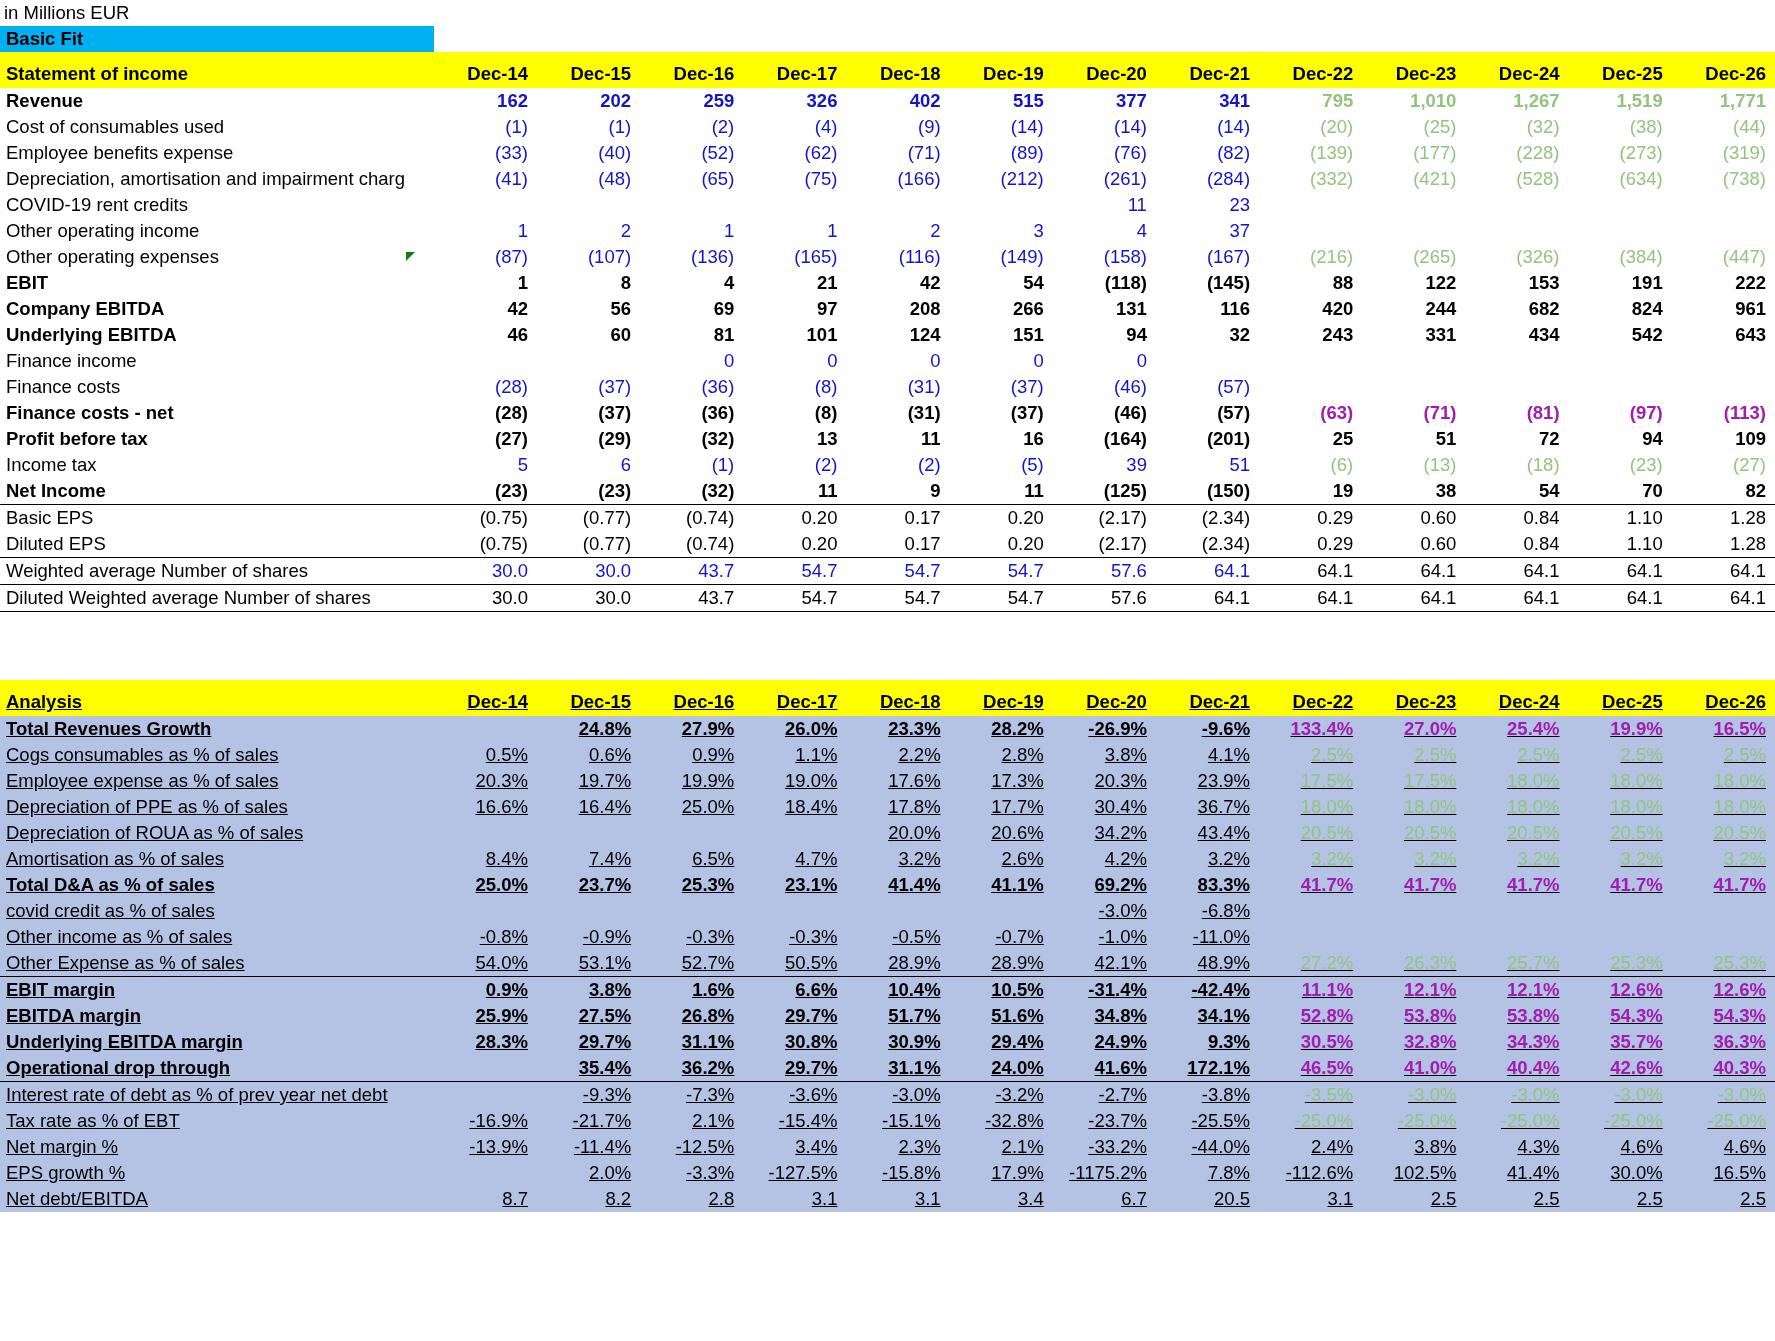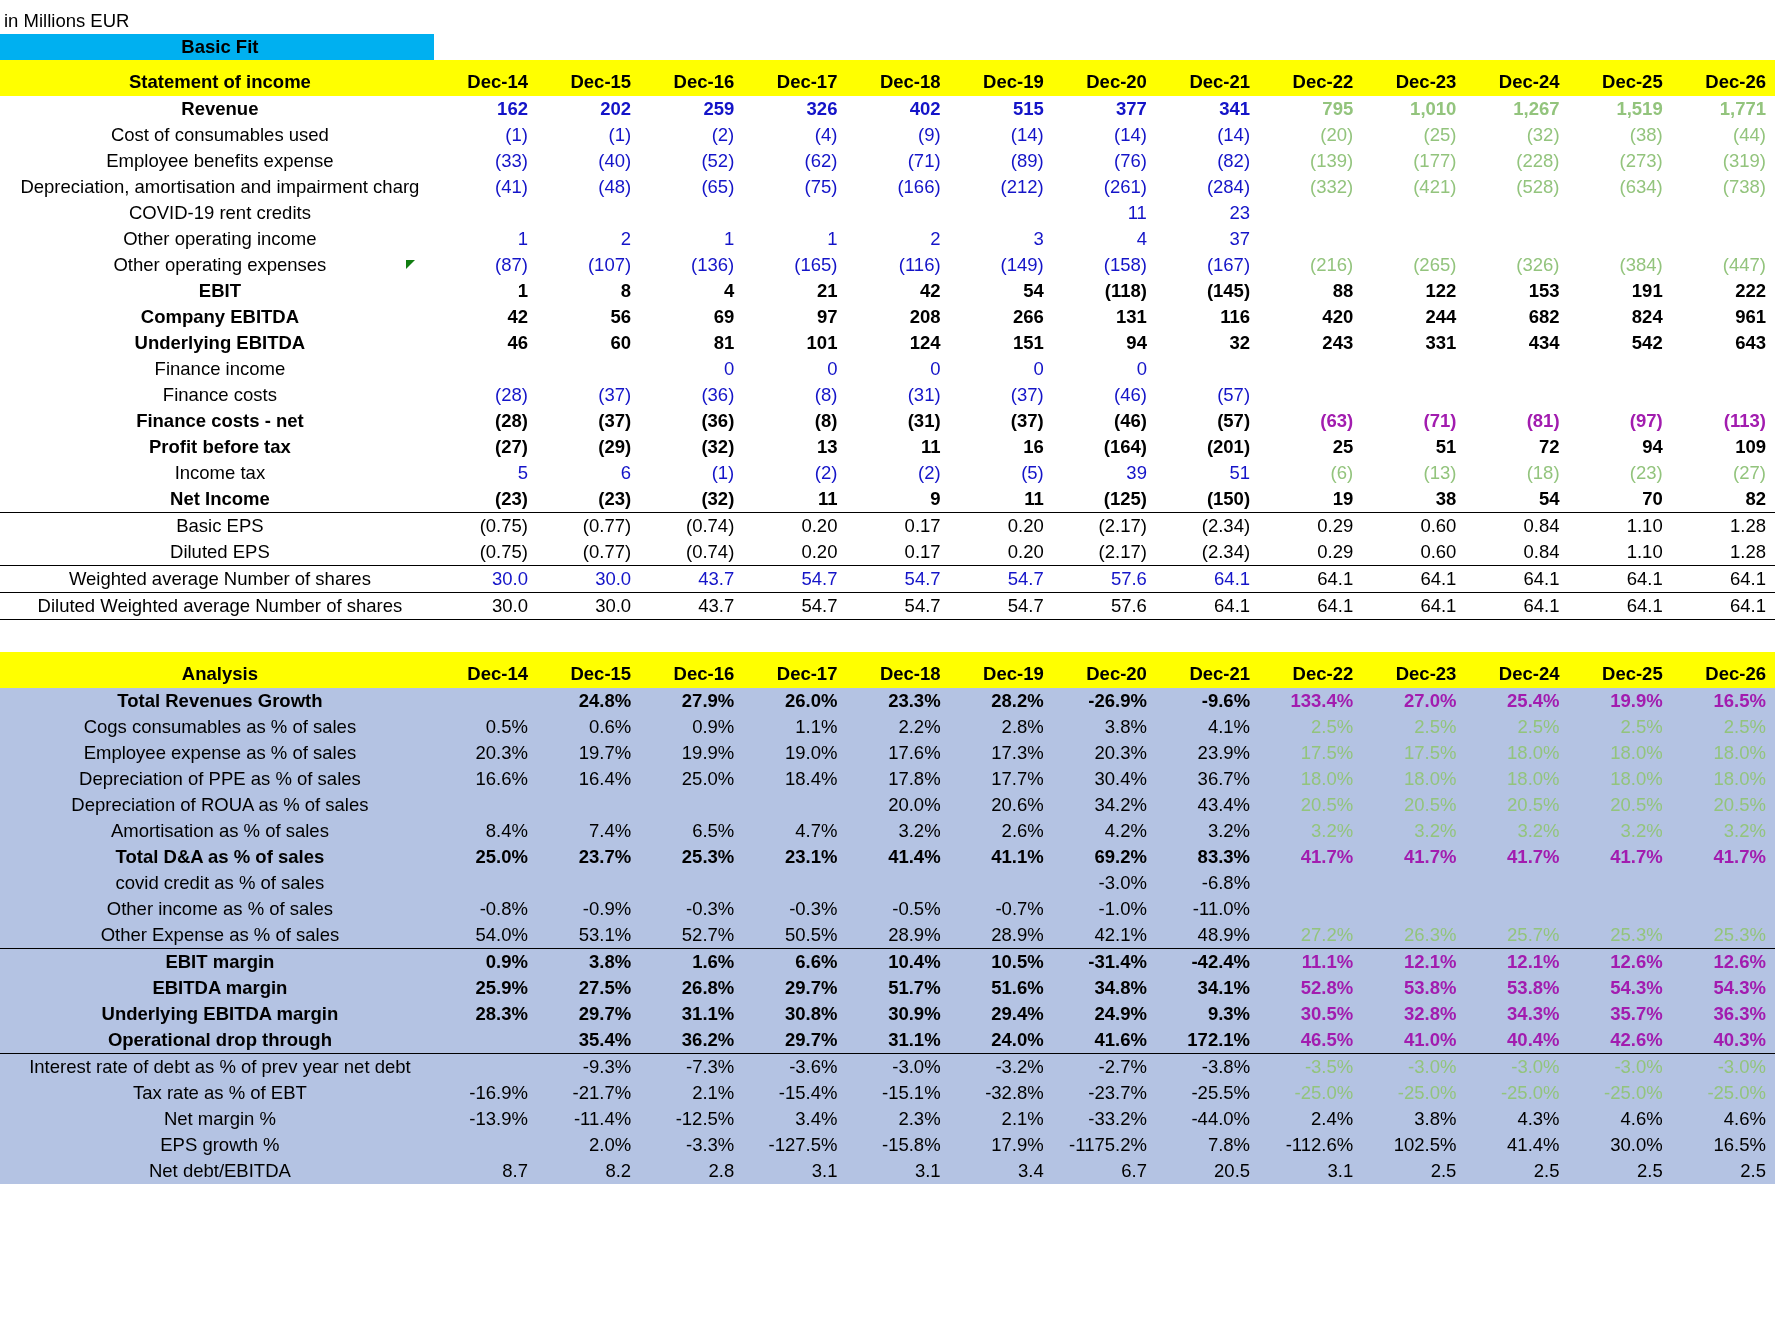--- a/index.html
+++ b/index.html
@@ -12,42 +12,42 @@
   }
   .sheet{position:relative;width:1775px;height:1341px;box-sizing:border-box;padding:0;}
 
   table{border-collapse:collapse;table-layout:fixed;width:1775px;}
   td{padding:0;vertical-align:bottom;white-space:nowrap;line-height:26px;height:26px;font-size:18.5px;}
 
   
   col.label{width:410px;}
   col.yr{width:97.5px;}
 
-  .lbl{padding-left:6px;text-align:center;overflow:hidden;}
+  .lbl{padding-left:6px;text-align:left;overflow:hidden;}
   .num{text-align:right;padding-right:9px;}
 
   .b{font-weight:bold;}
   .blue{color:#1414c8;}
   .green{color:#a21caf;}
   .greenlt{color:#93c47d;}
   .black{color:#000000;}
 
   .cyanbar{background:#00b0f0;height:26px;}
   .yellow{background:#ffff00;}
   .hdr td{font-weight:bold;height:36px;line-height:28px;}
   .hdr .lbl{font-weight:bold;}
   .rule-bot td{border-bottom:1.6px solid #000;}
 
   .anlbg td{background:#b4c3e3;}
 
   .greenmark{
     position:absolute;left:406px;top:252px;width:0;height:0;
     border-top:9px solid #117d11;border-right:9px solid transparent;
   }
-  .topline{padding-left:4px;font-size:18.5px;line-height:26px;height:26px;margin-top:8px;}
+  .topline{padding-left:4px;font-size:18.5px;line-height:26px;height:26px;}
 </style>
 </head>
 <body>
 
 <div class="sheet">
 
   <div class="topline">in Millions EUR</div>
 
   <table>
     <colgroup>
@@ -428,21 +428,21 @@
           <td class="num black">64.1</td>
           <td class="num black">64.1</td>
           <td class="num black">64.1</td>
           <td class="num black">64.1</td>
         </tr>
       </tbody>
   </table>
 
   <div class="greenmark"></div>
 
-  <table id="analysis-table" style="margin-top:32px;">
+  <table id="analysis-table" style="margin-top:68px;text-decoration:underline;">
     <colgroup>
         <col class="label">
         <col class="yr">
         <col class="yr">
         <col class="yr">
         <col class="yr">
         <col class="yr">
         <col class="yr">
         <col class="yr">
         <col class="yr">

